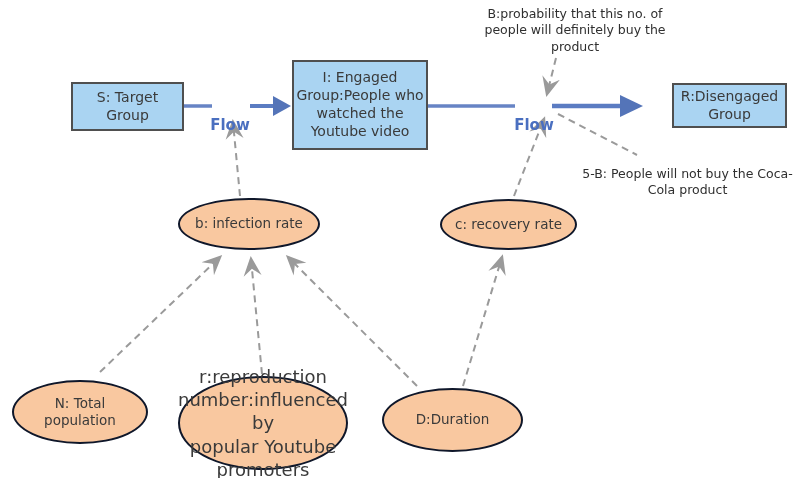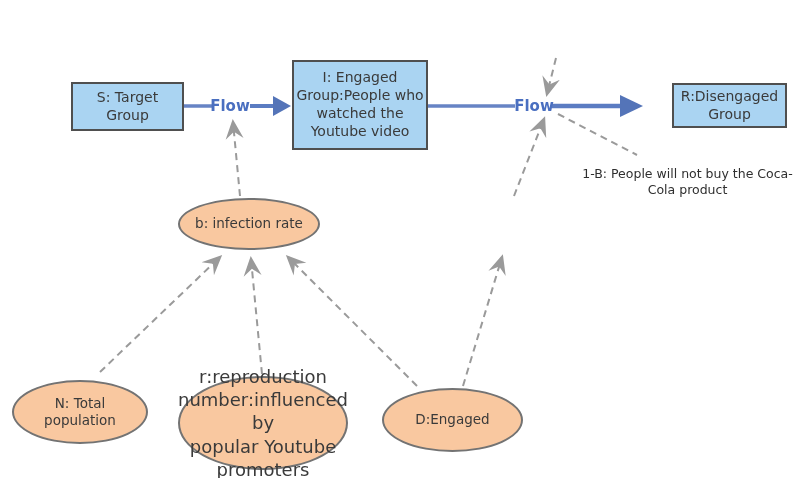--- a/index.html
+++ b/index.html
@@ -27,32 +27,33 @@
     white-space: pre-line;
     line-height: 1.28;
   }
   .stock {
     background: #aad4f2;
     border: 2px solid #4f4f4f;
     font-size: 14px;
   }
   .aux {
     background: #f9c8a0;
-    border: 2px solid #737373;
+    border: 2px solid #0f172a;
     border-radius: 50%;
     font-size: 13.5px;
   }
   .flow-label {
     position: absolute;
     width: 40px;
     text-align: center;
     color: #4a6fc0;
     font-weight: bold;
     font-size: 15px;
     background: transparent;
+    margin-top: 19px;
   }
   .annotation {
     position: absolute;
     text-align: center;
     font-size: 12.5px;
     line-height: 1.3;
     white-space: pre-line;
     color: #2f2f2f;
   }
   
@@ -110,24 +111,28 @@
 Group:People who
 watched the
 Youtube video</div>
   <div id="stock-r" class="node stock">R:Disengaged
 Group</div>
 
   <div id="flow-label-1" class="flow-label">Flow</div>
   <div id="flow-label-2" class="flow-label">Flow</div>
 
   <div id="aux-b" class="node aux">b: infection rate</div>
+  <div id="aux-c" class="node aux">c: recovery rate</div>
   <div id="aux-n" class="node aux">N: Total
 population</div>
   <div id="aux-r" class="node aux">r:reproduction
 number:influenced by
 popular Youtube
 promoters</div>
-  <div id="aux-d" class="node aux">D:Engaged</div>
+  <div id="aux-d" class="node aux">D:Duration</div>
 
-  <div id="annotation-1b" class="annotation">1-B: People will not buy the Coca-
+  <div id="annotation-b" class="annotation">B:probability that this no. of
+people will definitely buy the
+product</div>
+  <div id="annotation-1b" class="annotation">5-B: People will not buy the Coca-
 Cola product</div>
 
 </div>
 
 </body></html>

